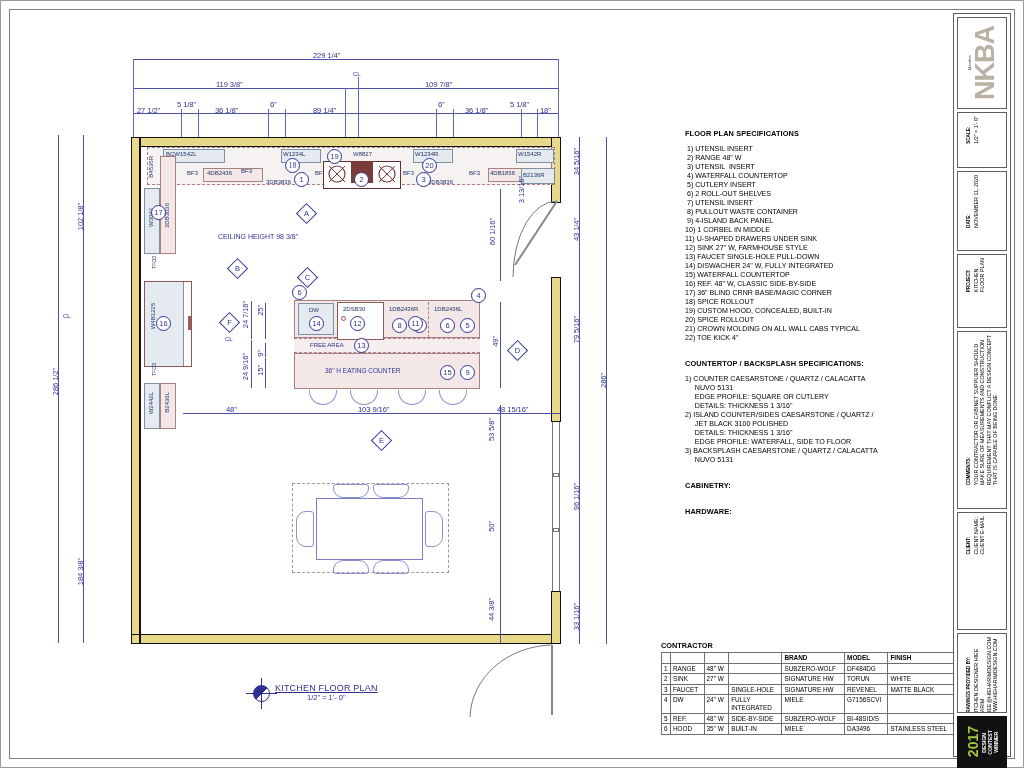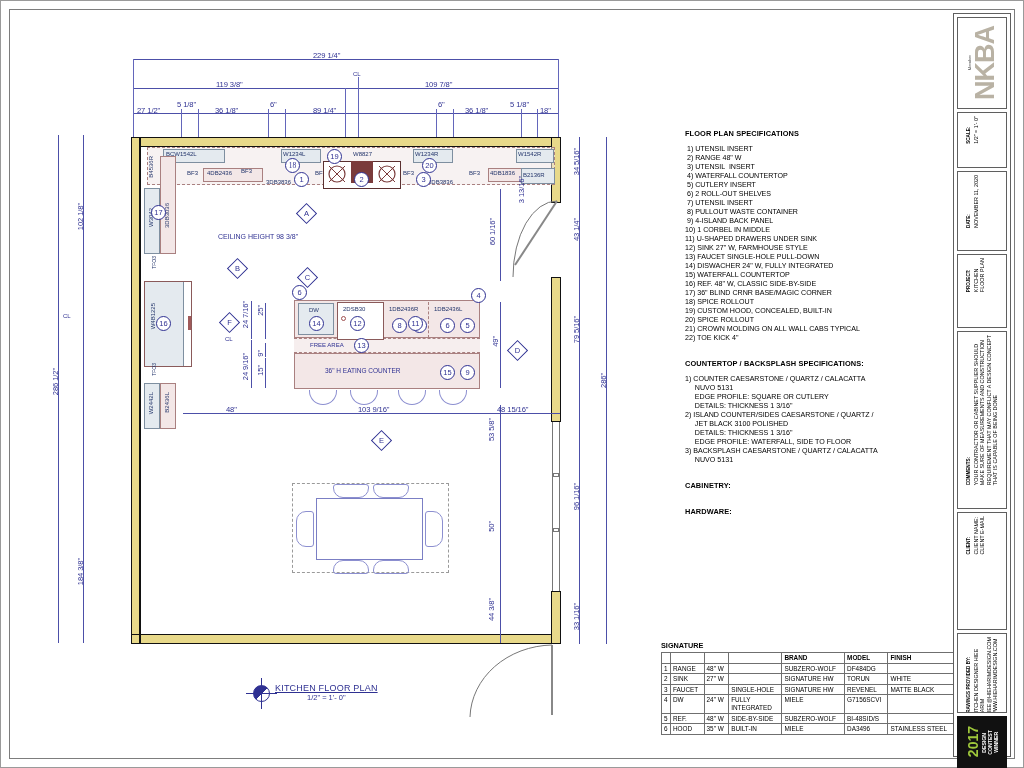--- a/index.html
+++ b/index.html
@@ -443,21 +443,21 @@
         <div class="spec-li">3) BACKSPLASH CAESARSTONE / QUARTZ / CALACATTA</div>
         <div class="spec-li">     NUVO 5131</div>
       </div>
     <div class="spec-gap"></div>
     <div class="spec-h">CABINETRY:</div>
     <div class="spec-gap" style="height:10px;"></div>
     <div class="spec-h">HARDWARE:</div>
   </div>
 
   <div id="appl">
-    <div class="cap">SIGNATURE</div>
+    <div class="cap">CONTRACTOR</div>
     <table>
       <thead>
         <tr id="appl-head">
             <th class="num"></th>
             <th></th>
             <th></th>
             <th></th>
             <th>BRAND</th>
             <th>MODEL</th>
             <th>FINISH</th>

